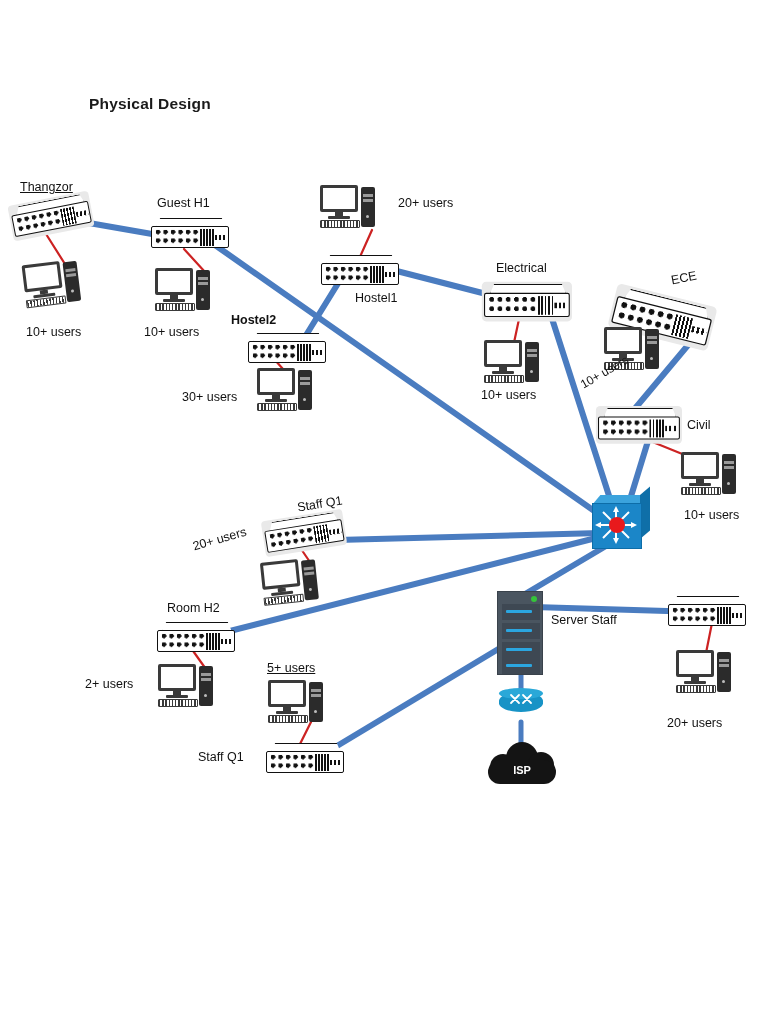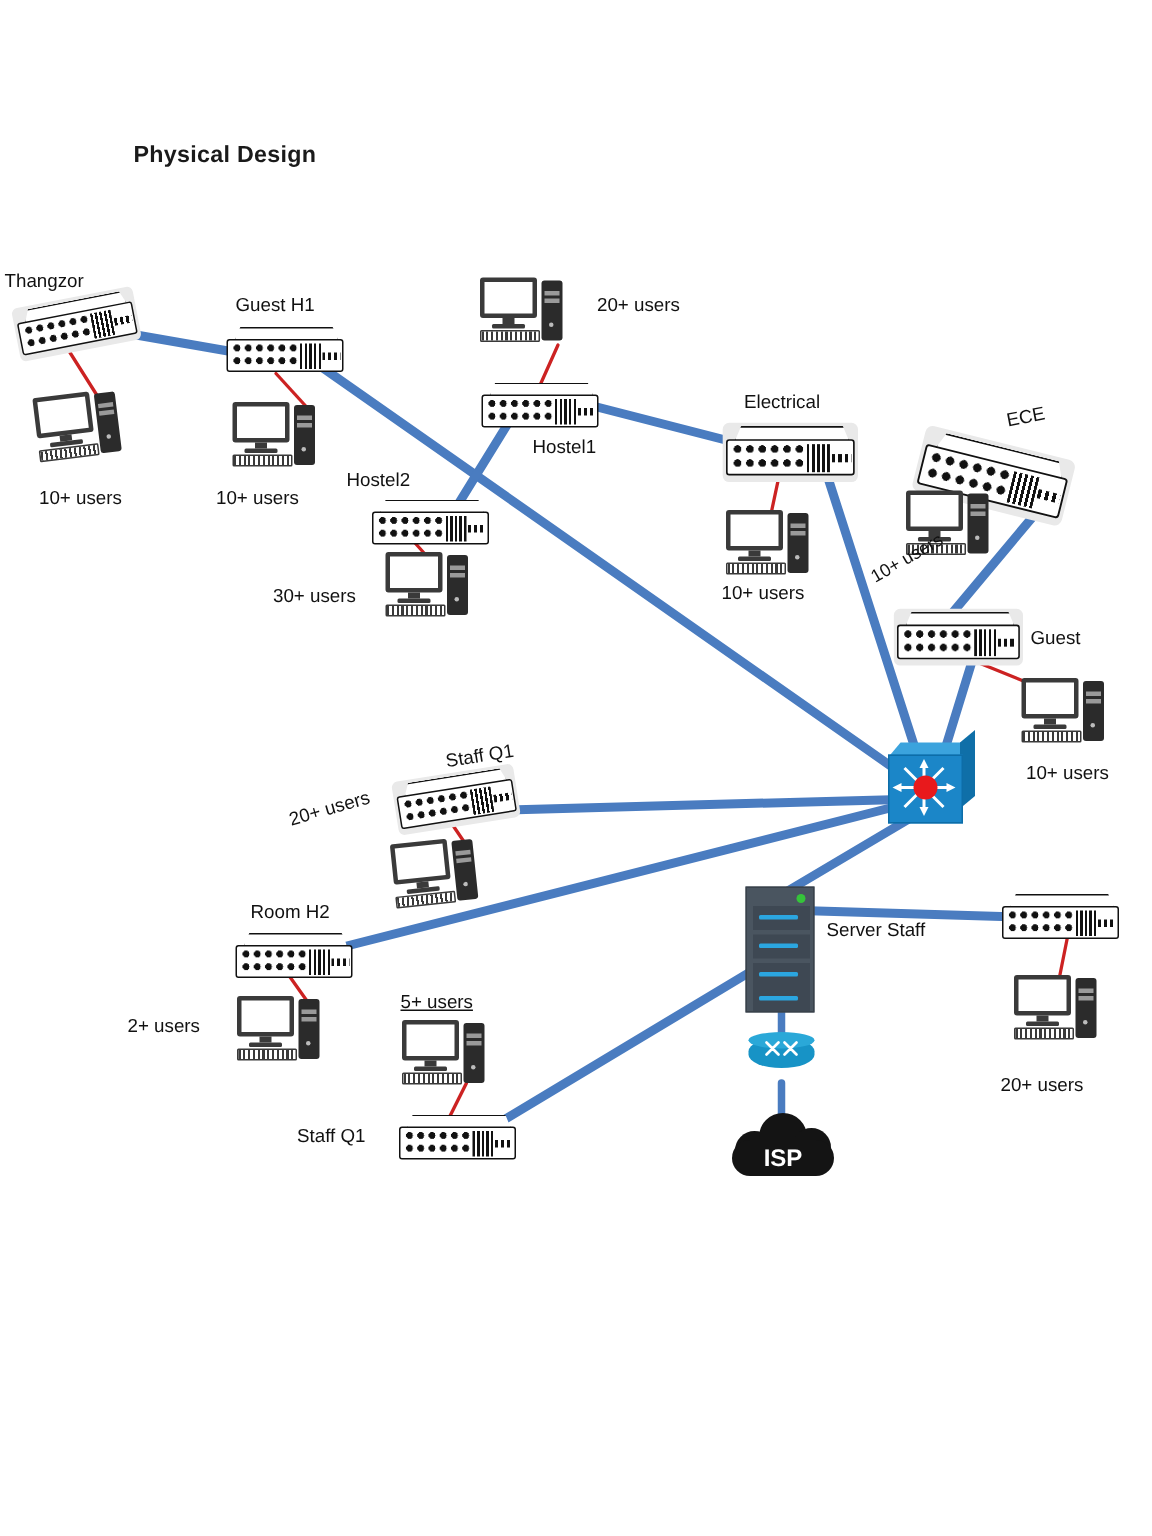--- a/index.html
+++ b/index.html
@@ -79,21 +79,21 @@
   .router .topc{position:absolute;left:0;top:0;width:44px;height:11px;
                 background:#2aa8d8;border-radius:50%;}
   .router svg{position:absolute;left:8px;top:3px;}
 
   
   .cloud{position:relative;width:72px;height:48px;}
   .cloud .c{position:absolute;background:#141414;border-radius:50%;}
   .cloud .base{position:absolute;left:2px;top:22px;width:68px;height:24px;
                background:#141414;border-radius:12px;}
   .cloud span{position:absolute;left:0;top:26px;width:72px;text-align:center;
-              color:#fff;font-weight:bold;font-size:16px;z-index:4;}
+              color:#fff;font-weight:bold;font-size:11px;z-index:4;}
 </style>
 </head>
 <body>
 
 <div id="canvas">
 
   <svg id="wires" viewBox="0 0 768 1024" preserveAspectRatio="none">
     <g stroke="#4a7cc0" stroke-width="6" fill="none" stroke-linecap="round">
 
       <path d="M66 219 L198 242"></path>
@@ -135,21 +135,21 @@
       <path d="M628 432 L702 462"></path>
       <path d="M297 543 L314 568"></path>
       <path d="M186 641 L208 672"></path>
       <path d="M296 752 L311 722"></path>
       <path d="M714 613 L705 658"></path>
     </g>
   </svg>
 
   <div class="title" style="left:89px;top:95px;">Physical Design</div>
 
-  <div class="lbl" style="left:3px;top:180px;">Thangzor</div>
+  <div class="lbl" style="left:20px;top:180px;text-decoration:underline;">Thangzor</div>
   <div class="node" style="left:12px;top:200px;transform:rotate(-11deg);">
     <div class="sw">
         <div class="shadow"></div>
         <div class="top"></div>
       <div class="body">
           <div class="ports"></div>
           <div class="ports2"></div>
           <div class="leds"></div>
         </div>
       </div>
@@ -216,21 +216,21 @@
         <div class="top"></div>
       <div class="body">
           <div class="ports"></div>
           <div class="ports2"></div>
           <div class="leds"></div>
         </div>
       </div>
   </div>
   <div class="lbl" style="left:355px;top:291px;">Hostel1</div>
 
-  <div class="lbl" style="left:231px;top:313px;">Hostel2</div>
+  <div class="lbl" style="left:231px;top:313px;font-weight:bold;">Hostel2</div>
   <div class="node" style="left:248px;top:333px;">
     <div class="sw">
         <div class="shadow"></div>
         <div class="top"></div>
       <div class="body">
           <div class="ports"></div>
           <div class="ports2"></div>
           <div class="leds"></div>
         </div>
       </div>
@@ -308,21 +308,21 @@
     <div class="sw">
         <div class="shadow"></div>
         <div class="top"></div>
       <div class="body">
           <div class="ports"></div>
           <div class="ports2"></div>
           <div class="leds"></div>
         </div>
       </div>
   </div>
-  <div class="lbl" style="left:687px;top:418px;">Guest</div>
+  <div class="lbl" style="left:687px;top:418px;">Civil</div>
   <div class="node" style="left:681px;top:452px;">
     <div class="pc">
         <div class="mon"></div>
         <div class="stand"></div>
         <div class="base"></div>
       <div class="kbd"></div>
         <div class="tower">
           <i class="a"></i>
           <i class="b"></i>
           <u></u>

